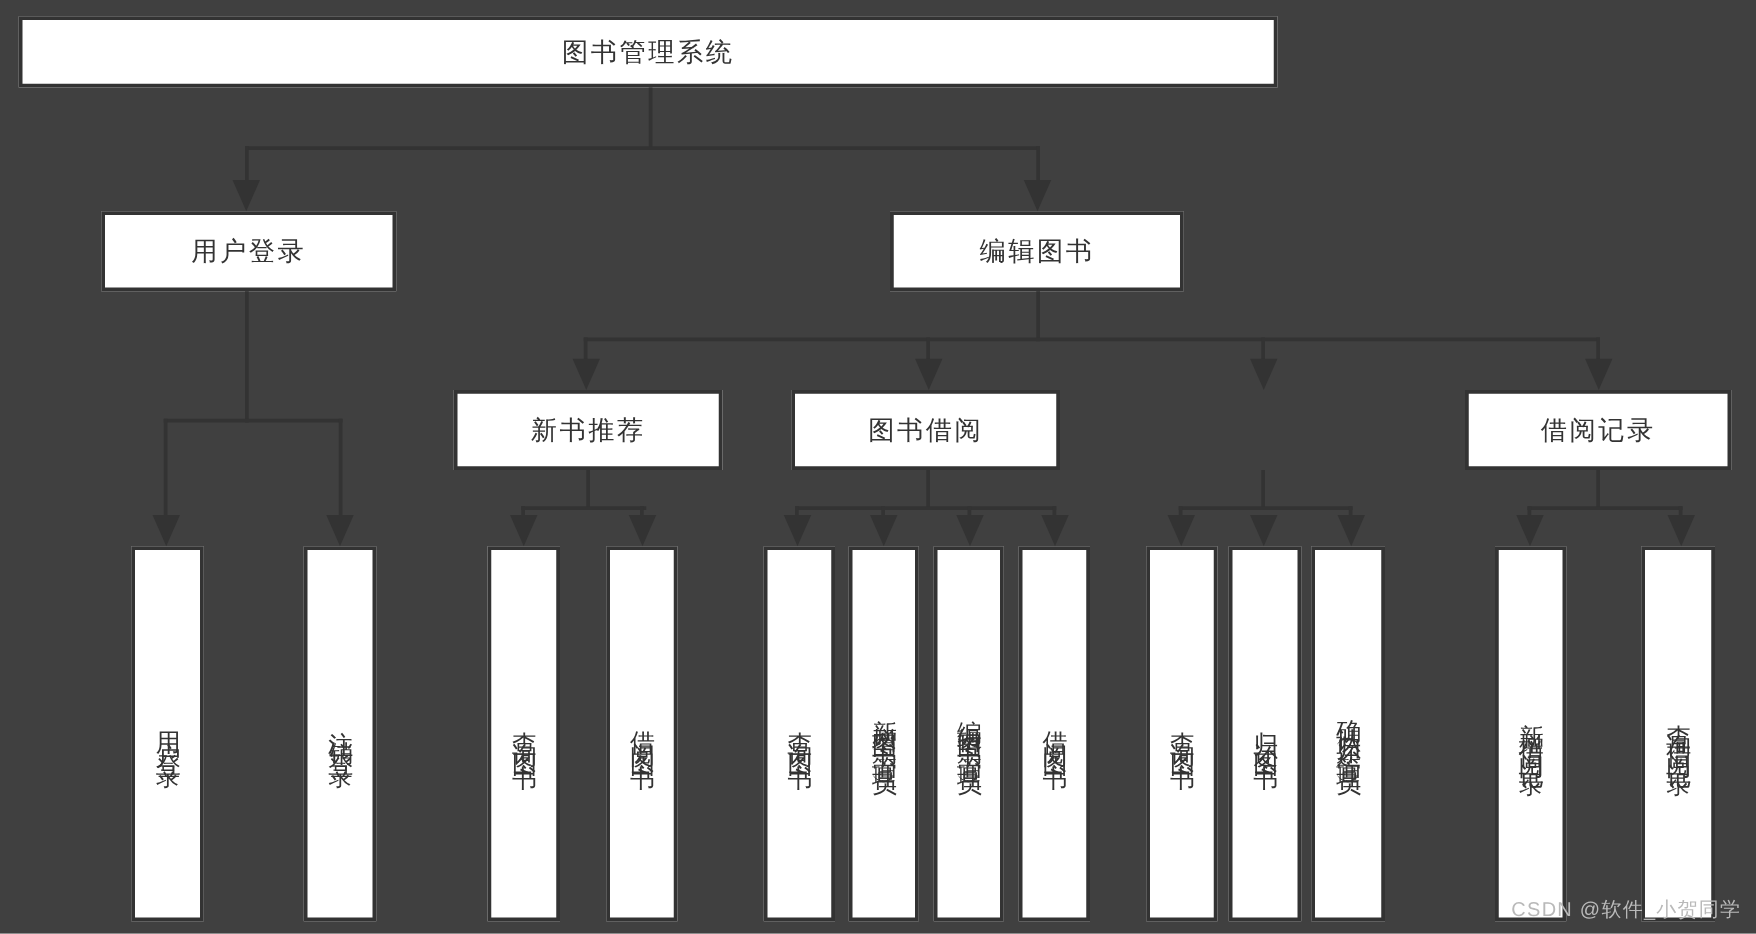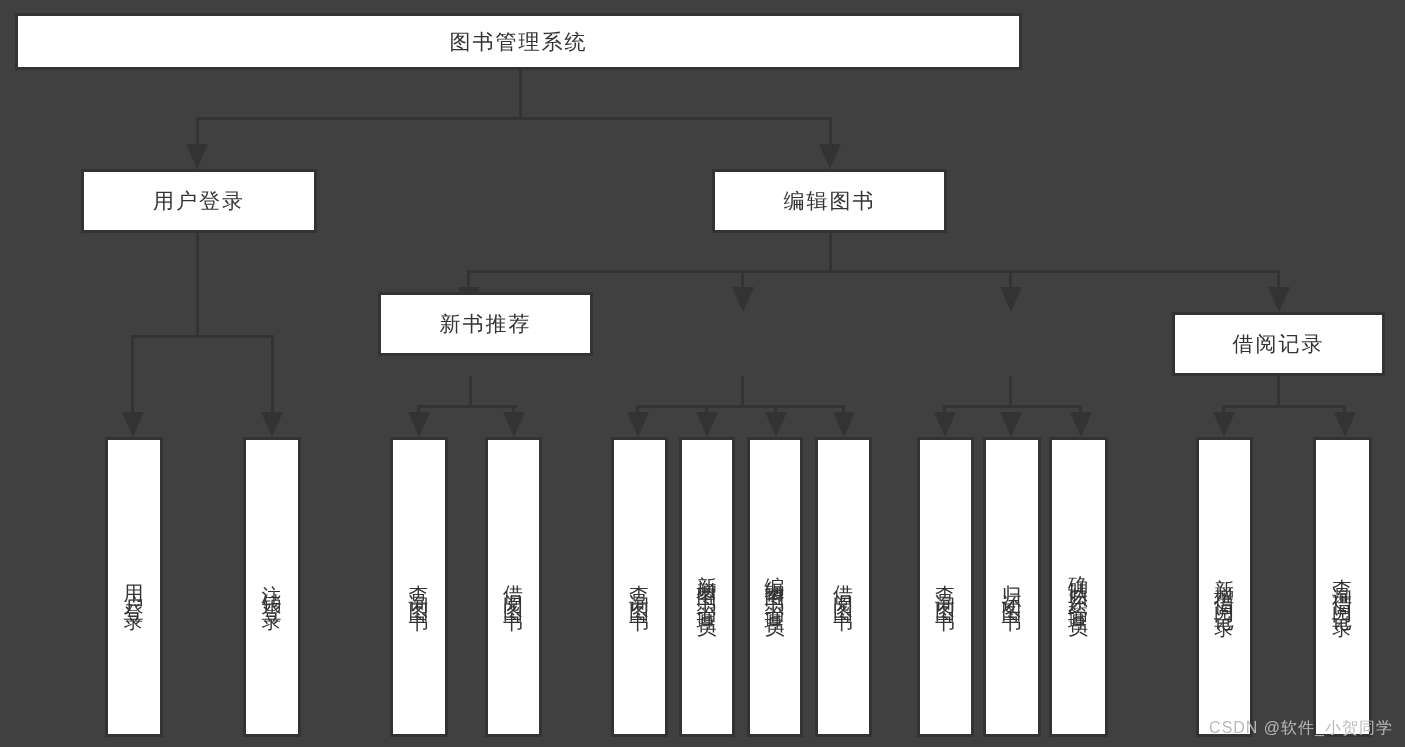--- a/index.html
+++ b/index.html
@@ -58,21 +58,22 @@
   <div class="hline" style="left:467px;top:270px;width:813px;"></div>
   <div class="vline" style="left:467px;top:270px;height:22px;"></div>
   <div class="vline" style="left:741px;top:270px;height:22px;"></div>
   <div class="vline" style="left:1009px;top:270px;height:22px;"></div>
   <div class="vline" style="left:1277px;top:270px;height:22px;"></div>
   <div class="arrow" style="left:458px;top:287px;"></div>
   <div class="arrow" style="left:732px;top:287px;"></div>
   <div class="arrow" style="left:1000px;top:287px;"></div>
   <div class="arrow" style="left:1268px;top:287px;"></div>
 
-  <div class="node" style="left:363px;top:292px;width:215px;height:64px;margin-left:15px;">新书推荐</div>
+  <div class="node" style="left:363px;top:312px;width:215px;height:64px;">新书推荐</div>
+  <div class="node" style="left:633px;top:312px;width:215px;height:64px;">图书借阅</div>
   <div class="node" style="left:1172px;top:312px;width:213px;height:64px;">借阅记录</div>
 
   <div class="vline" style="left:469px;top:376px;height:32px;"></div>
   <div class="hline" style="left:417px;top:405px;width:100px;"></div>
   <div class="vline" style="left:417px;top:405px;height:12px;"></div>
   <div class="vline" style="left:512px;top:405px;height:12px;"></div>
   <div class="arrow" style="left:408px;top:412px;"></div>
   <div class="arrow" style="left:503px;top:412px;"></div>
 
   <div class="vline" style="left:741px;top:376px;height:32px;"></div>

